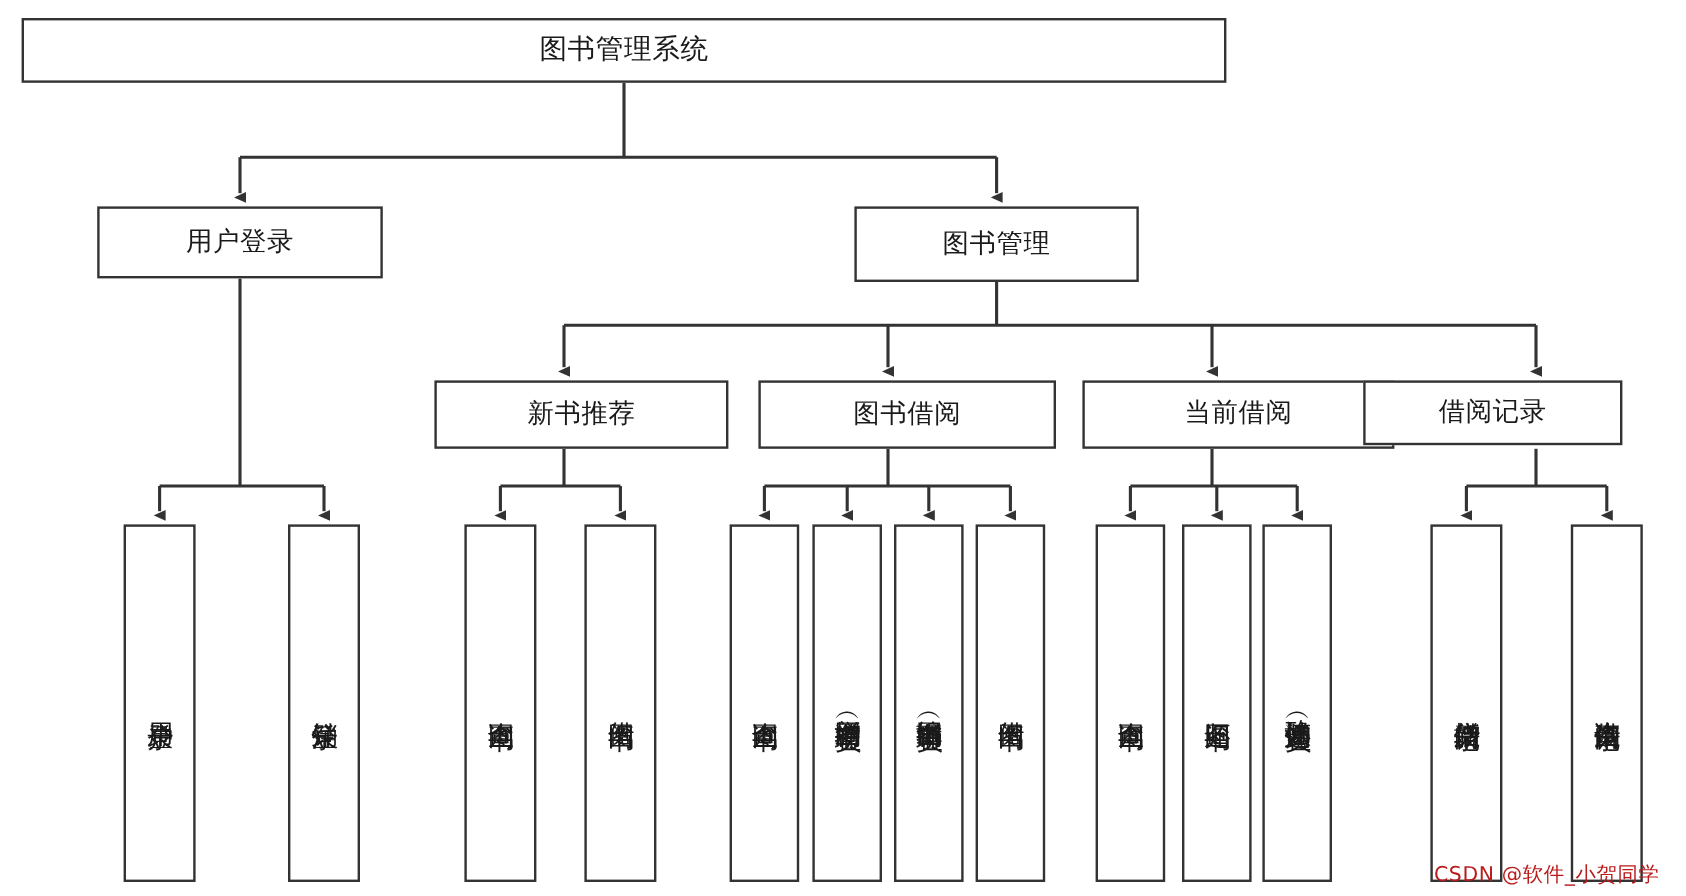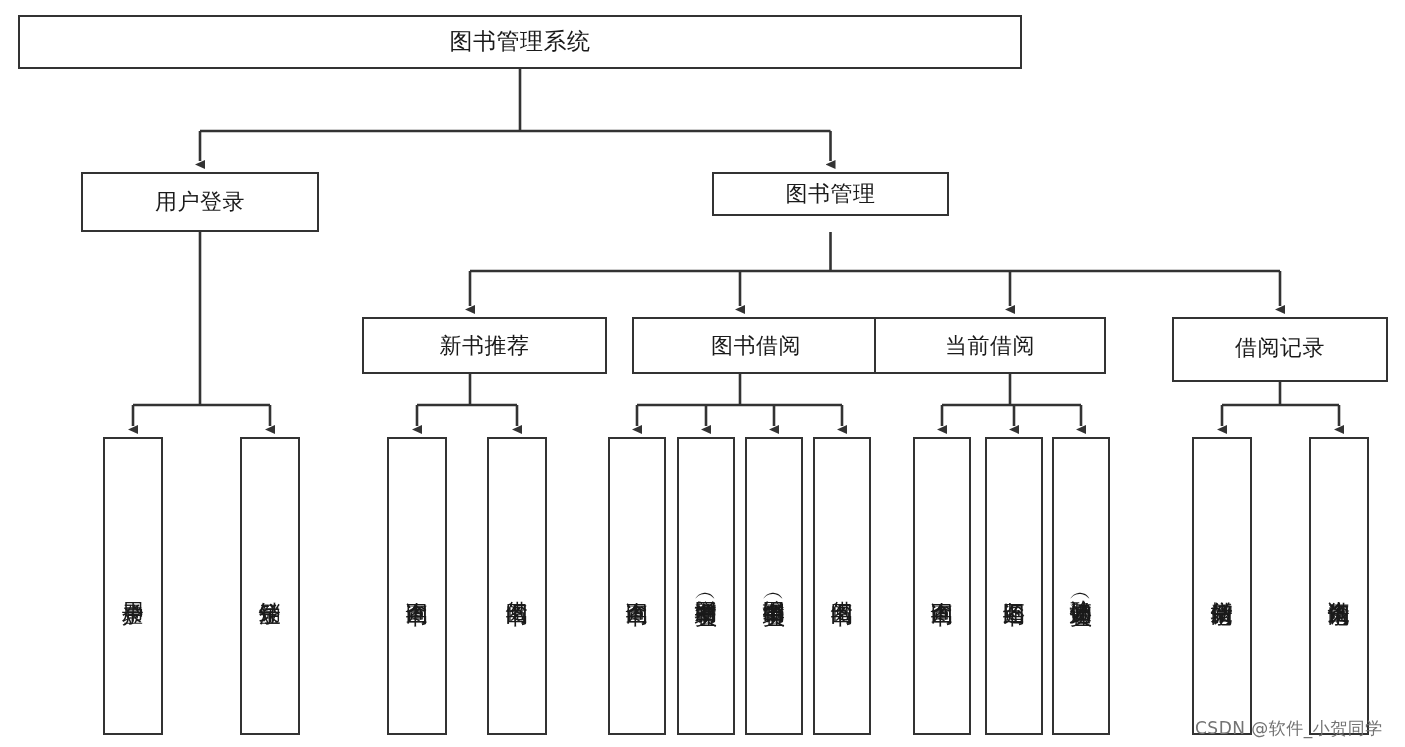--- a/index.html
+++ b/index.html
@@ -55,21 +55,21 @@
     writing-mode: vertical-rl;
     text-orientation: upright;
     font-size: 22px;
     line-height: 1.24;
     letter-spacing: 1px;
     white-space: nowrap;
   }
   .watermark {
     position: absolute;
     font-size: 17px;
-    color: #737373;
+    color: #b91c1c;
     letter-spacing: 0.5px;
     white-space: nowrap;
     user-select: none;
   }
 </style>
 </head>
 <body>
 
 <div id="canvas">
 
@@ -116,33 +116,33 @@
       </g>
   </svg>
 
   <div id="nodes">
       <div class="node horizontal root" style="left: 18px; top: 15px; width: 1004px; height: 54px;">
         <span class="node-label">图书管理系统</span>
       </div>
       <div class="node horizontal" style="left: 81px; top: 172px; width: 238px; height: 60px;">
         <span class="node-label">用户登录</span>
       </div>
-      <div class="node horizontal" style="left: 712px; top: 172px; width: 237px; height: 44px;">
+      <div class="node horizontal" style="left: 712px; top: 172px; width: 237px; height: 63px;">
         <span class="node-label">图书管理</span>
       </div>
       <div class="node horizontal" style="left: 362px; top: 317px; width: 245px; height: 57px;">
         <span class="node-label">新书推荐</span>
       </div>
       <div class="node horizontal" style="left: 632px; top: 317px; width: 248px; height: 57px;">
         <span class="node-label">图书借阅</span>
       </div>
-      <div class="node horizontal" style="left: 874px; top: 317px; width: 232px; height: 57px;">
+      <div class="node horizontal" style="left: 902px; top: 317px; width: 260px; height: 57px; font-family: Liberation Mono, monospace;">
         <span class="node-label">当前借阅</span>
       </div>
-      <div class="node horizontal" style="left: 1172px; top: 317px; width: 216px; height: 65px; font-family: Liberation Mono, monospace;">
+      <div class="node horizontal" style="left: 1136px; top: 317px; width: 216px; height: 54px;">
         <span class="node-label">借阅记录</span>
       </div>
       <div class="node vertical" style="left: 103px; top: 437px; width: 60px; height: 298px;">
         <span class="node-label">用户登录</span>
       </div>
       <div class="node vertical" style="left: 240px; top: 437px; width: 60px; height: 298px;">
         <span class="node-label">注销登录</span>
       </div>
       <div class="node vertical" style="left: 387px; top: 437px; width: 60px; height: 298px;">
         <span class="node-label">查询图书</span>

